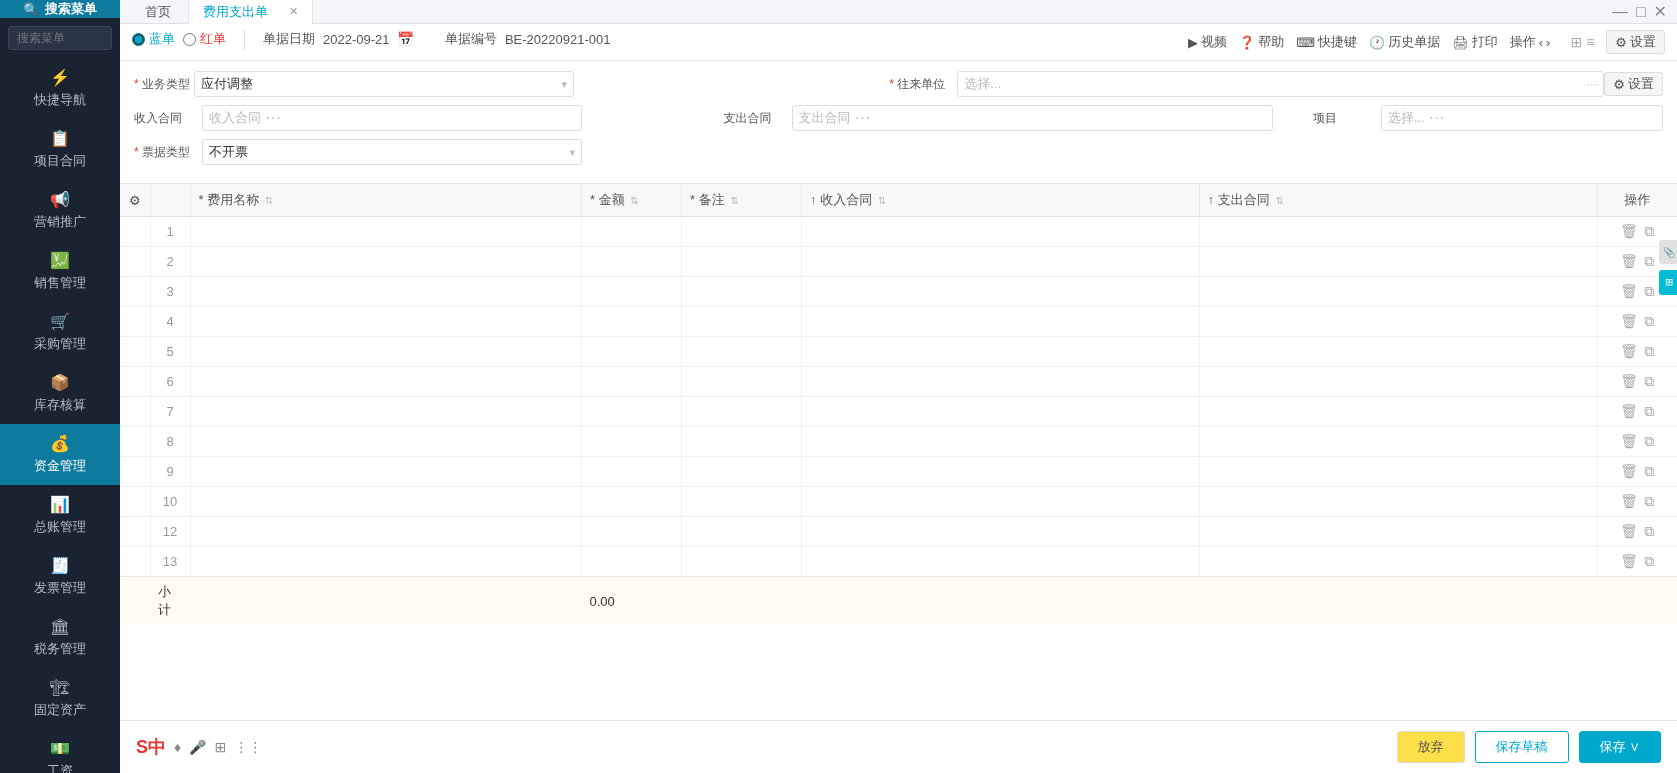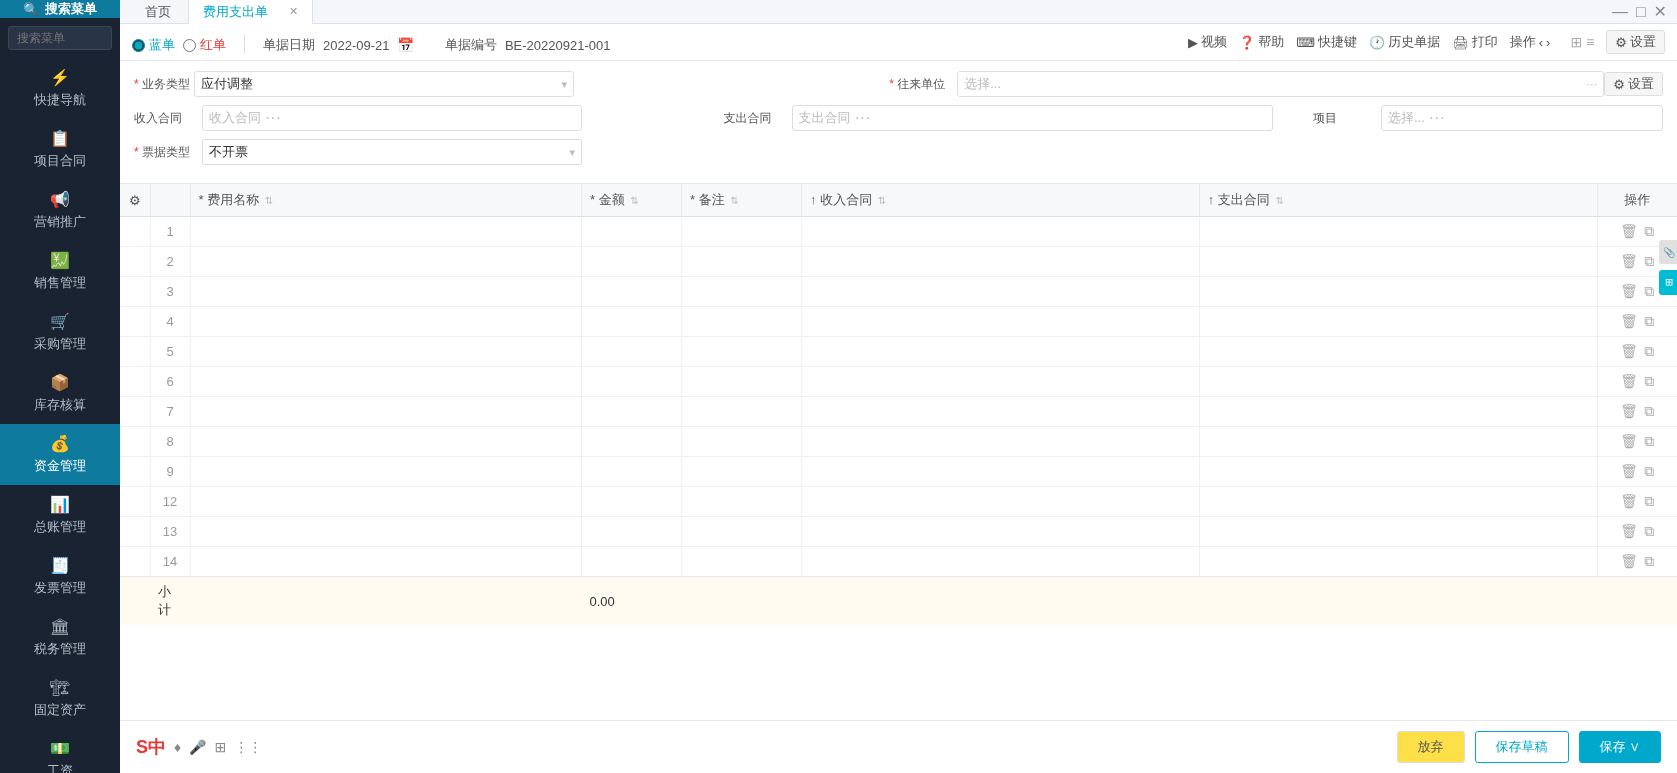--- a/index.html
+++ b/index.html
@@ -97,21 +97,21 @@
       margin-left: auto;
       display: flex;
       align-items: center;
       gap: 8px;
     }
     .win-btn { color: #888; cursor: pointer; font-size: 16px; }
 
     
     .toolbar {
       display: flex;
-      align-items: flex-end;
+      align-items: flex-start;
       padding: 6px 12px;
       background: white;
       border-bottom: 1px solid #e8e8e8;
       gap: 14px;
     }
     .radio-group { display: flex; align-items: center; gap: 8px; }
     .radio-item { display: flex; align-items: center; gap: 4px; cursor: pointer; }
     .radio-item input[type=radio] { accent-color: #00a8cc; }
     .radio-label-blue { color: #00a8cc; }
     .radio-label-red { color: #e53935; }
@@ -635,51 +635,51 @@
     <td></td>
     <td class="op-cell">
       <div class="op-icons">
         <span class="op-icon">🗑</span>
         <span class="op-icon">⧉</span>
       </div>
     </td>
   </tr>
           <tr>
     <td class="no-cell"></td>
+    <td class="no-cell">10</td>
+    <td></td>
+    <td></td>
+    <td></td>
+    <td></td>
+    <td></td>
+    <td class="op-cell">
+      <div class="op-icons">
+        <span class="op-icon">🗑</span>
+        <span class="op-icon">⧉</span>
+      </div>
+    </td>
+  </tr>
+          <tr>
+    <td class="no-cell"></td>
     <td class="no-cell">12</td>
     <td></td>
     <td></td>
     <td></td>
     <td></td>
     <td></td>
     <td class="op-cell">
       <div class="op-icons">
         <span class="op-icon">🗑</span>
         <span class="op-icon">⧉</span>
       </div>
     </td>
   </tr>
           <tr>
     <td class="no-cell"></td>
     <td class="no-cell">13</td>
-    <td></td>
-    <td></td>
-    <td></td>
-    <td></td>
-    <td></td>
-    <td class="op-cell">
-      <div class="op-icons">
-        <span class="op-icon">🗑</span>
-        <span class="op-icon">⧉</span>
-      </div>
-    </td>
-  </tr>
-          <tr>
-    <td class="no-cell"></td>
-    <td class="no-cell">14</td>
     <td></td>
     <td></td>
     <td></td>
     <td></td>
     <td></td>
     <td class="op-cell">
       <div class="op-icons">
         <span class="op-icon">🗑</span>
         <span class="op-icon">⧉</span>
       </div>

